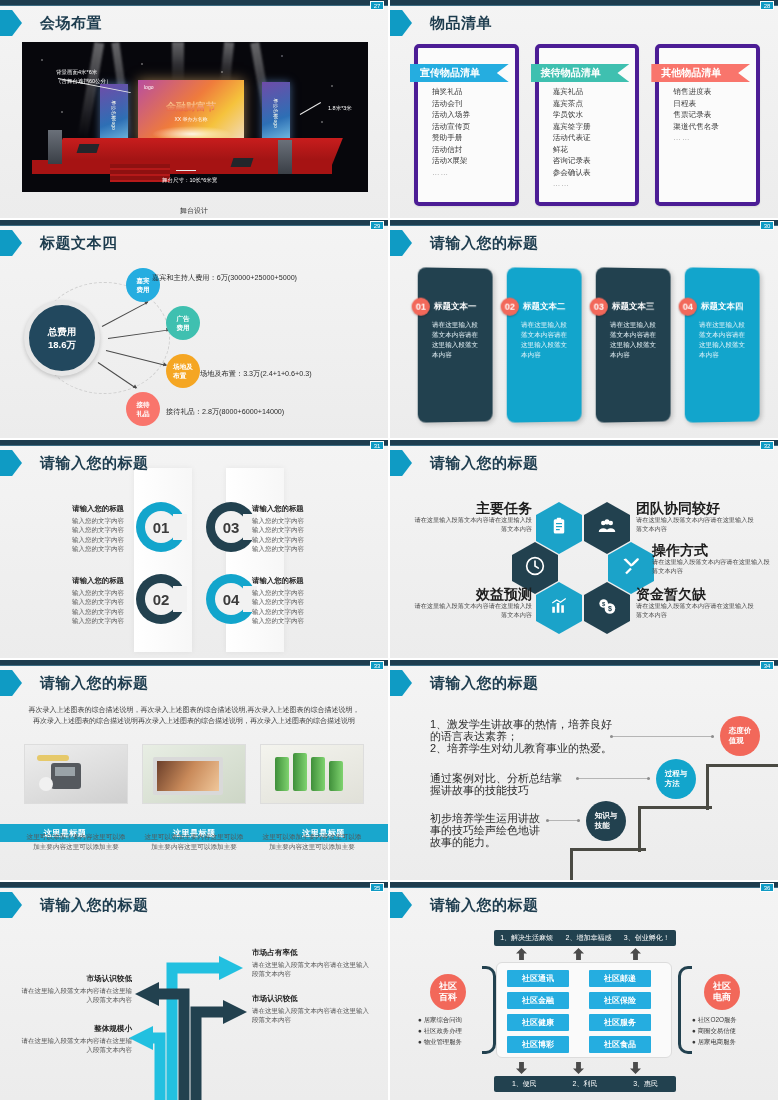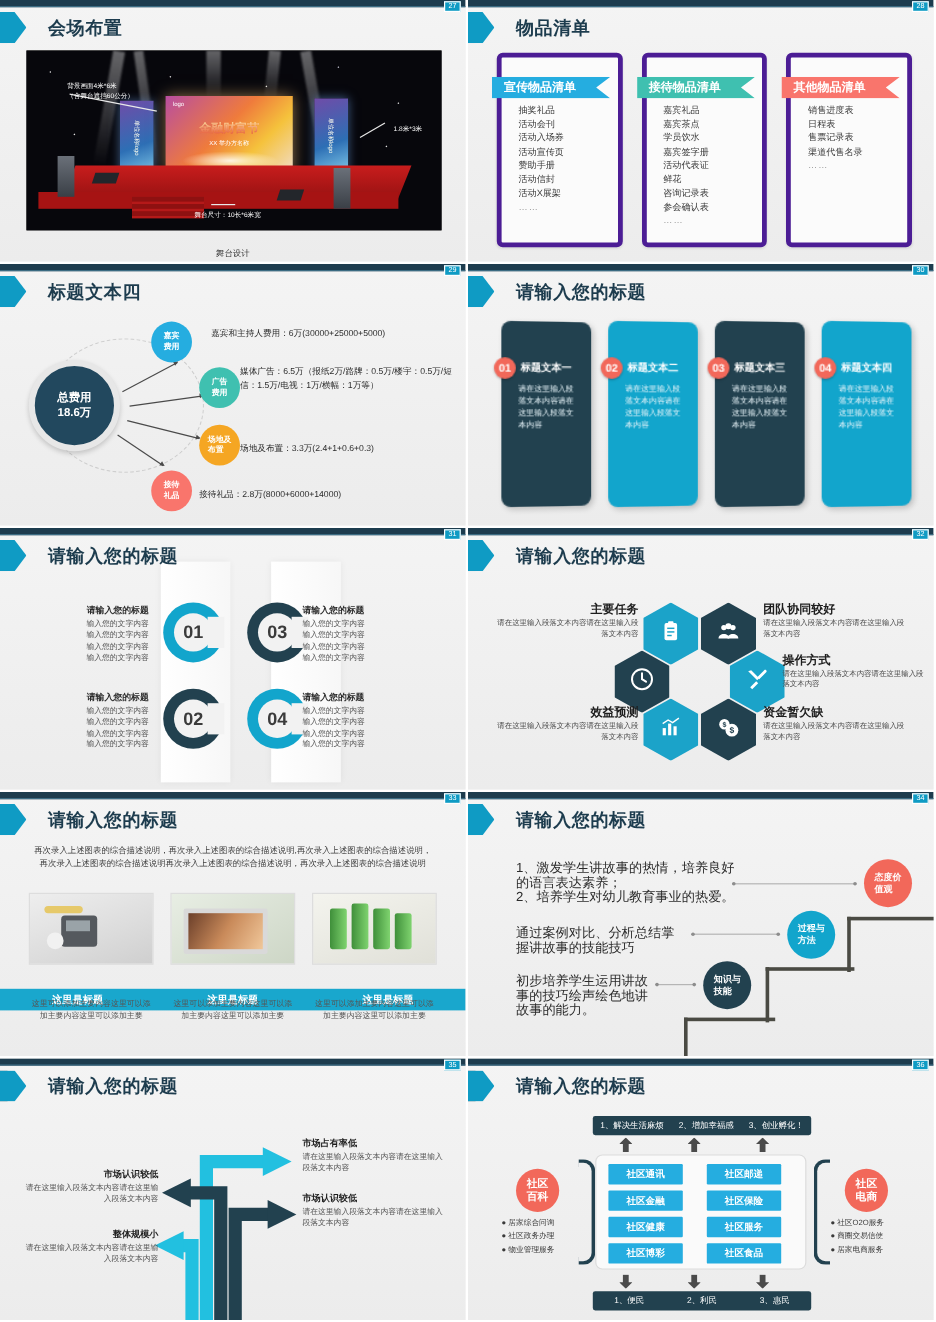--- a/index.html
+++ b/index.html
@@ -97,21 +97,21 @@
   .ring b{ position:relative; z-index:2; }
   .ring .cut{ position:absolute; right:-1px; top:12px; width:14px; height:26px; background:#f2f2f2; }
   .rtxt{ position:absolute; width:104px; font-size:6.5px; color:#555; line-height:9.5px; }
   .rtxt h4{ font-size:7.4px; color:#2a2a2a; margin-bottom:2px; }
 
   
   .hex{ position:absolute; width:46px; height:52px; clip-path:polygon(50% 0,100% 25%,100% 75%,50% 100%,0 75%,0 25%);
      display:flex; align-items:center; justify-content:center; color:#fff; }
   .hex.cy{ background:#1ba3c9; } .hex.nv{ background:#22414f; }
   .hextxt{ position:absolute; width:122px; font-size:6.2px; color:#4a4a4a; line-height:9px; }
-  .hextxt h4{ font-size:10px; color:#1d1d1d; margin-bottom:2px; }
+  .hextxt h4{ font-size:14px; color:#1d1d1d; margin-bottom:2px; }
 
   
   .lead{ position:absolute; left:28px; right:28px; top:44px; font-size:7px; color:#3b3b3b; line-height:11px; text-align:center; }
   .photos{ position:absolute; left:24px; right:24px; top:84px; display:flex; gap:14px; }
   .photo{ flex:1; height:60px; border:1px solid #ddd; background:#ddd; position:relative; overflow:hidden; }
   .capbar{ position:absolute; left:0; right:0; top:150px; height:18px; background:#19a7cd; display:flex;margin-top:14px; }
   .capbar div{ flex:1; text-align:center; color:#fff; font-size:8.5px; font-weight:bold; line-height:18px; }
   .capbody{ position:absolute; left:24px; right:24px; top:172px; display:flex; gap:14px; }
   .capbody div{ flex:1; text-align:center; font-size:6.6px; color:#555; line-height:10px; }
 
@@ -279,22 +279,21 @@
 
     <div class="bcirc" style="left:126px;top:48px;background:#25ade0;white-space:pre-line;">嘉宾
 费用</div>
     <div class="bcirc" style="left:166px;top:86px;background:#3fc0b0;white-space:pre-line;">广告
 费用</div>
     <div class="bcirc" style="left:166px;top:134px;background:#f5a623;white-space:pre-line;">场地及
 布置</div>
     <div class="bcirc" style="left:126px;top:172px;background:#f9756c;white-space:pre-line;">接待
 礼品</div>
 
-    <div class="btext" style="left:176px;top:52px;width:212px;">嘉宾和主持人费用：6万(30000+25000+5000)</div>
-    <div class="btext" style="left:200px;top:84px;width:184px;">媒体广告：6.5万（报纸2万/路牌：0.5万/楼宇：0.5万/短信：1.5万/电视：1万/横幅：1万等）</div>
+    <div class="btext" style="left:152px;top:52px;width:212px;">嘉宾和主持人费用：6万(30000+25000+5000)</div>
     <div class="btext" style="left:200px;top:148px;width:184px;">场地及布置：3.3万(2.4+1+0.6+0.3)</div>
     <div class="btext" style="left:166px;top:186px;width:212px;">接待礼品：2.8万(8000+6000+14000)</div>
   </div>
 </div>
 
 <div class="slide">
   <div class="canvas"></div>
   <div class="topbar"></div>
   <div class="pagenum">30</div>
   <div class="hdr">

